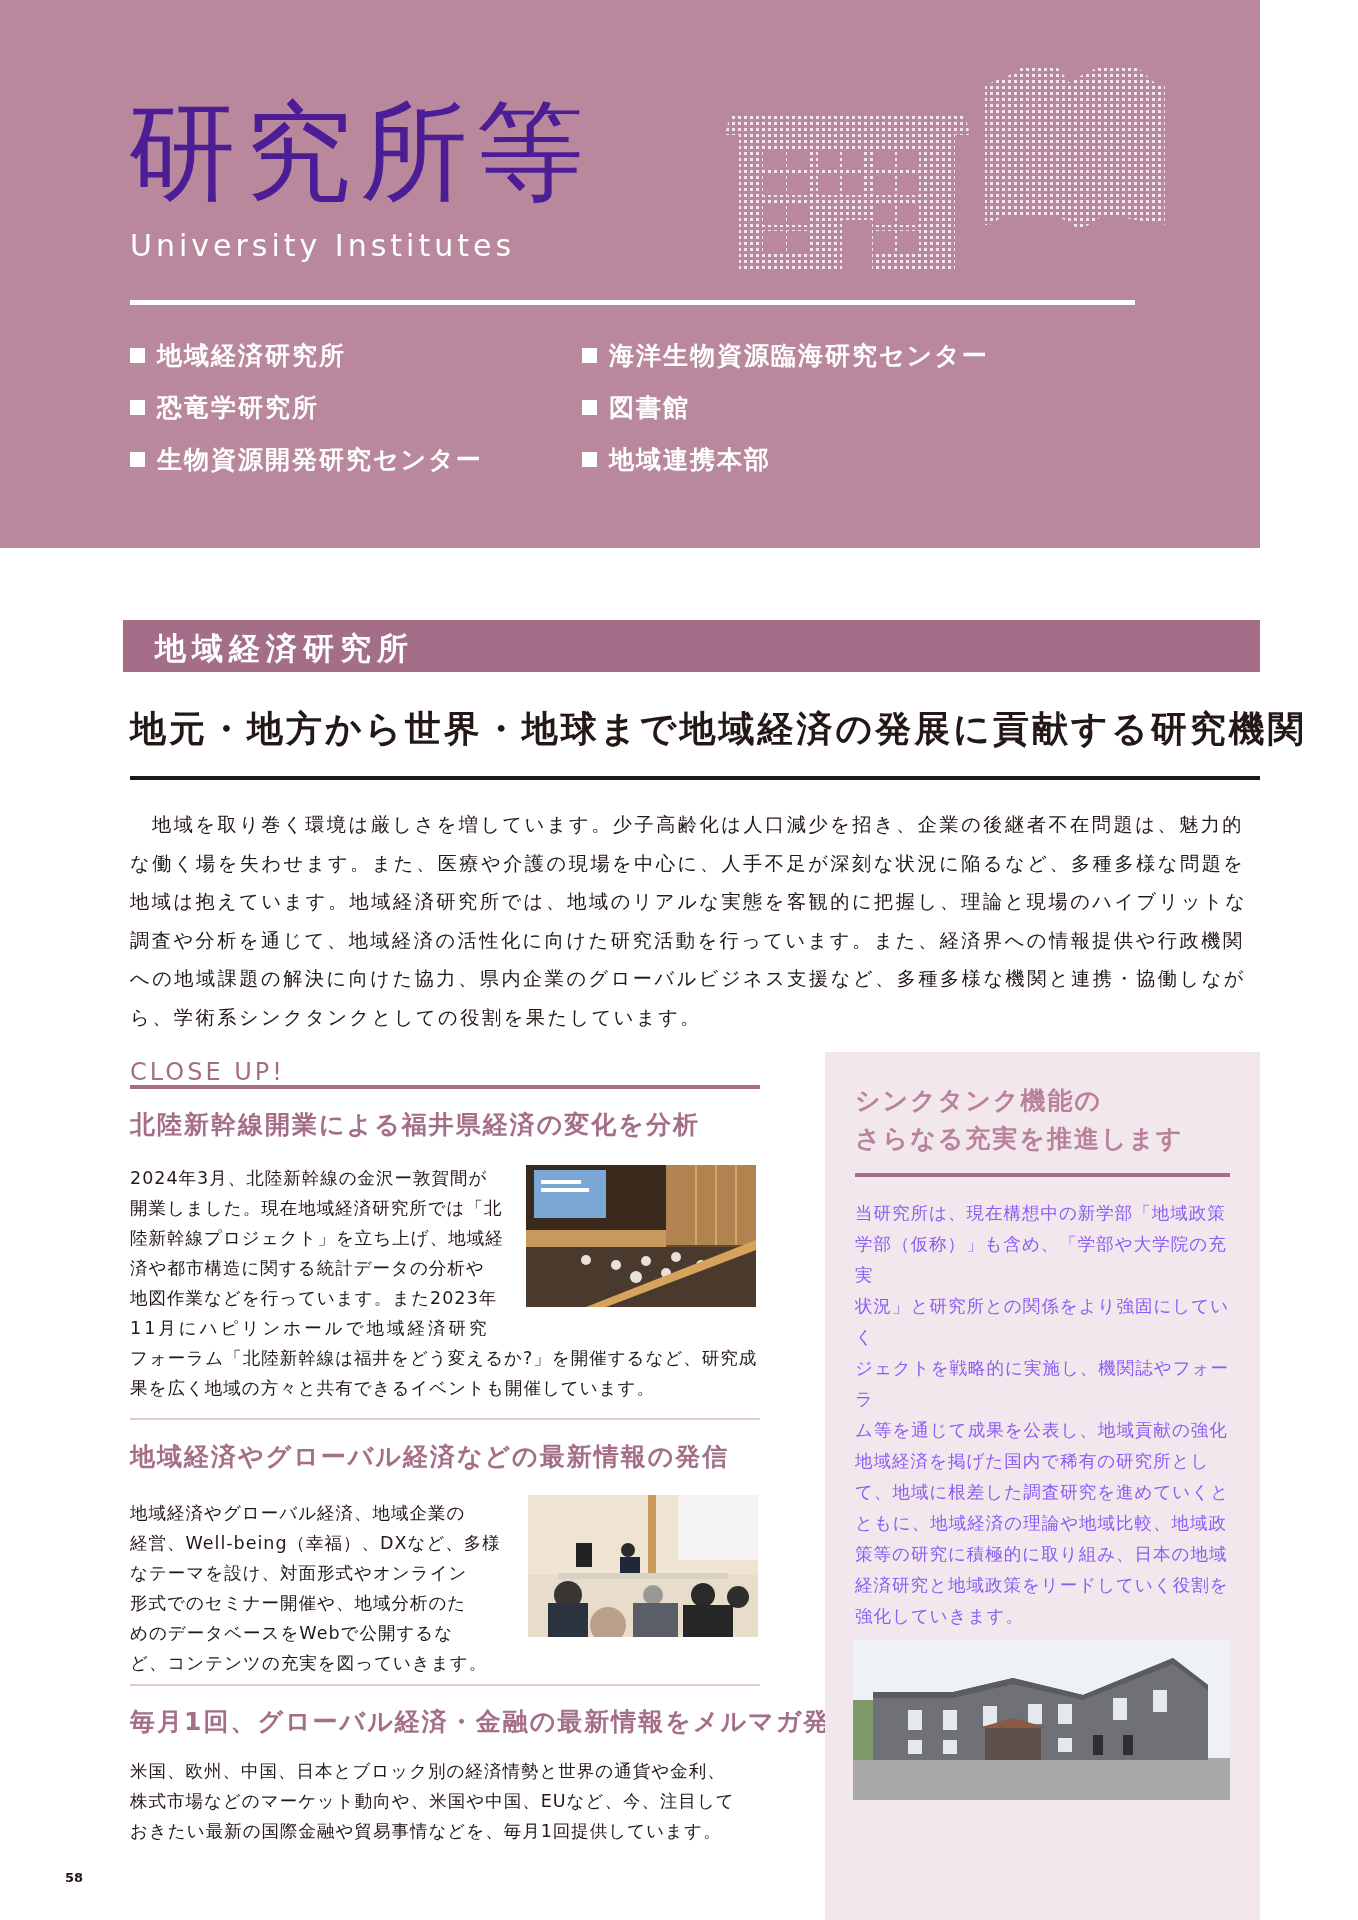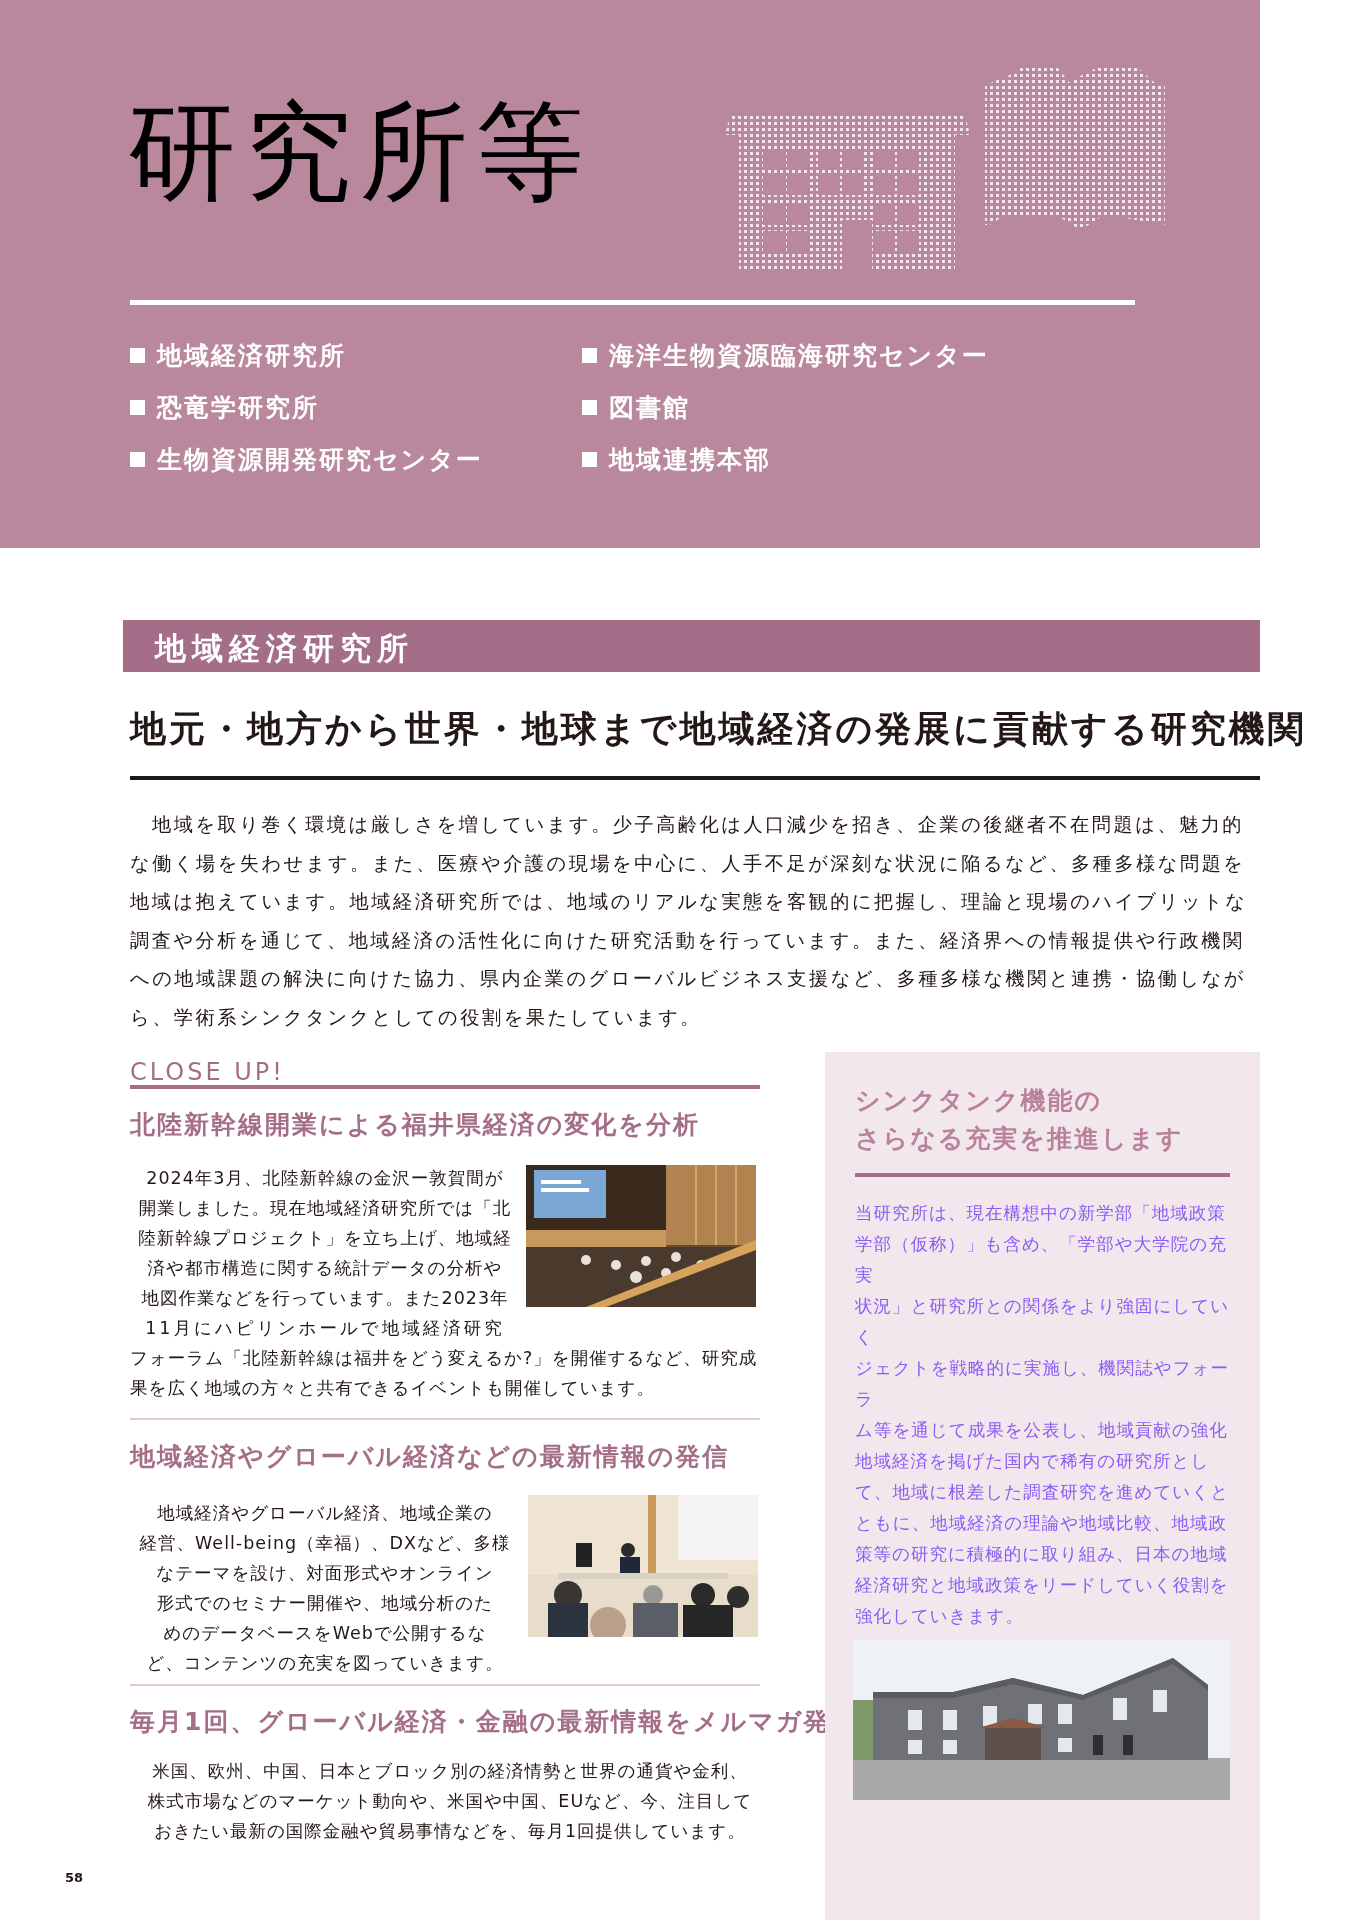--- a/index.html
+++ b/index.html
@@ -6,21 +6,21 @@
   html, body { width: 1358px; height: 1920px; background: #ffffff; overflow: hidden; }
   body { position: relative; font-family: "DejaVu Sans", "Liberation Sans", sans-serif; color: #231815; }
 
   
   .hero {
     position: absolute; left: 0; top: 0; width: 1260px; height: 548px;
     background: #b9889c;
   }
   .hero-title {
     position: absolute; left: 128px; top: 92px;
-    font-size: 108px; line-height: 120px; color: #000000; font-weight: 300;
+    font-size: 108px; line-height: 120px; color: #4c1d95; font-weight: 300;
     letter-spacing: 8px; font-family: "DejaVu Sans", sans-serif;
   }
   .hero-subtitle {
     position: absolute; left: 130px; top: 228px;
     font-size: 30px; color: #ffffff; letter-spacing: 4px;
     font-family: "DejaVu Sans", sans-serif;
   }
   .hero-rule {
     position: absolute; left: 130px; top: 300px; width: 1005px; height: 5px; background: #ffffff;
   }
@@ -56,21 +56,21 @@
   
   .closeup-label {
     position: absolute; left: 130px; top: 1058px;
     font-size: 24px; color: #a56e88; letter-spacing: 3px;
   }
   .closeup-rule { position: absolute; left: 130px; top: 1085px; width: 630px; height: 4px; background: #a56e88; }
 
   .art-title {
     position: absolute; left: 130px; font-size: 25px; font-weight: bold; color: #a56e88; letter-spacing: 2px; white-space: nowrap;
   }
-  .art-body { position: absolute; left: 130px; font-size: 17.5px; line-height: 30px; color: #231815; letter-spacing: 1px; text-align: center; }
+  .art-body { position: absolute; left: 130px; font-size: 17.5px; line-height: 30px; color: #231815; letter-spacing: 1px; }
   .art-divider { position: absolute; left: 130px; width: 630px; height: 2px; background: #e3c9d3; }
 
   .photo { position: absolute; overflow: hidden; }
 
   
   .sidebar {
     position: absolute; left: 825px; top: 1052px; width: 435px; height: 1012px;
     background: #f2e7ec;
   }
   .sidebar-title {
@@ -83,20 +83,21 @@
     font-size: 17.5px; line-height: 31px; color: #8b5cf6; letter-spacing: 1px;
   }
 
   .page-number { position: absolute; left: 65px; top: 1870px; font-size: 13px; font-weight: bold; color: #231815; }
 </style>
 </head>
 <body>
 
 <header class="hero">
   <h1 class="hero-title">研究所等</h1>
+  <div class="hero-subtitle">University Institutes</div>
 
   <svg class="hero-illus" viewBox="0 0 445 215">
     <defs>
       <pattern id="dots" x="0" y="0" width="6" height="6" patternUnits="userSpaceOnUse">
         <rect x="1" y="1" width="3" height="3" fill="#f4e6ec"></rect>
       </pattern>
       <mask id="bldgMask">
         <rect x="0" y="0" width="445" height="215" fill="black"></rect>
 
         <polygon points="0,80 5,60 240,60 245,80" fill="white"></polygon>

